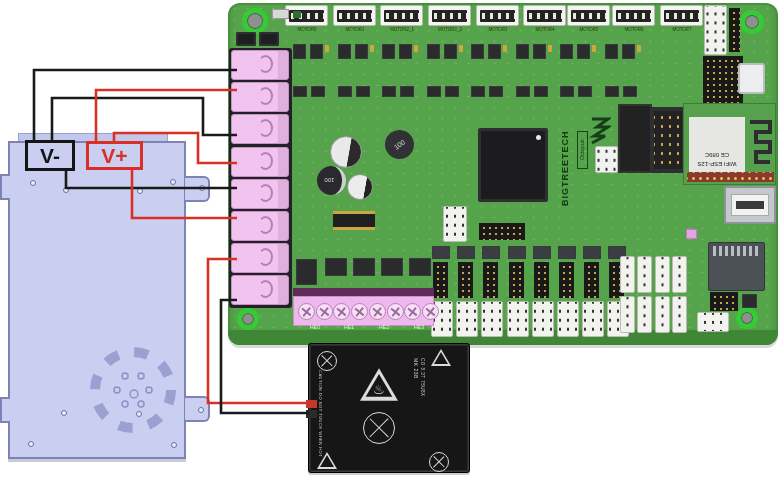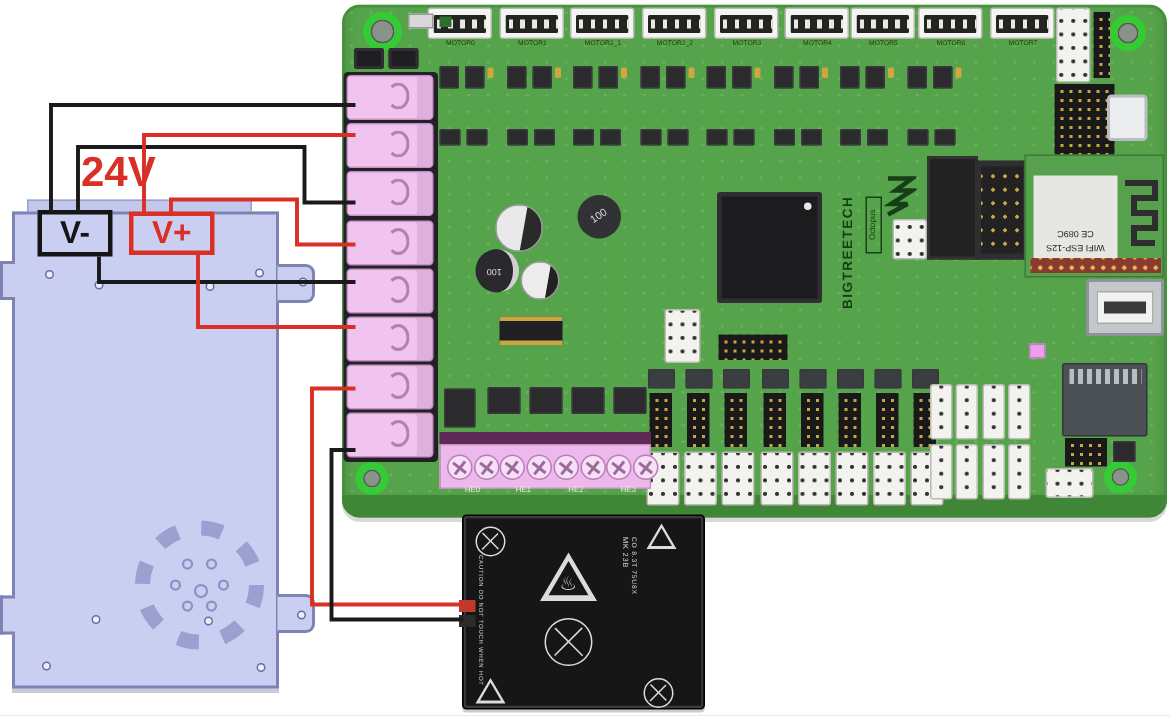--- a/index.html
+++ b/index.html
@@ -394,21 +394,20 @@
     <circle cx="62" cy="40" r="3" fill="none" stroke="#8b92c4" stroke-width="1.5"></circle>
     <circle cx="55" cy="58" r="4" fill="none" stroke="#8b92c4" stroke-width="1.5"></circle>
   </svg>
 
   <div class="vbox vminus">
       <span style="position:static">V-</span>
     </div>
   <div class="vbox vplus">
       <span style="position:static">V+</span>
     </div>
-  <div class="v24">24V</div>
 
   <div class="bed">
     <div class="notouch" style="left:8px;top:7px;width:20px;height:20px;"></div>
     <div class="tri" style="left:122px;top:5px;">
         <i></i>
       </div>
     <div class="tri" style="left:8px;top:108px;">
         <i></i>
       </div>
     <div class="notouch" style="left:120px;top:108px;width:20px;height:20px;"></div>

